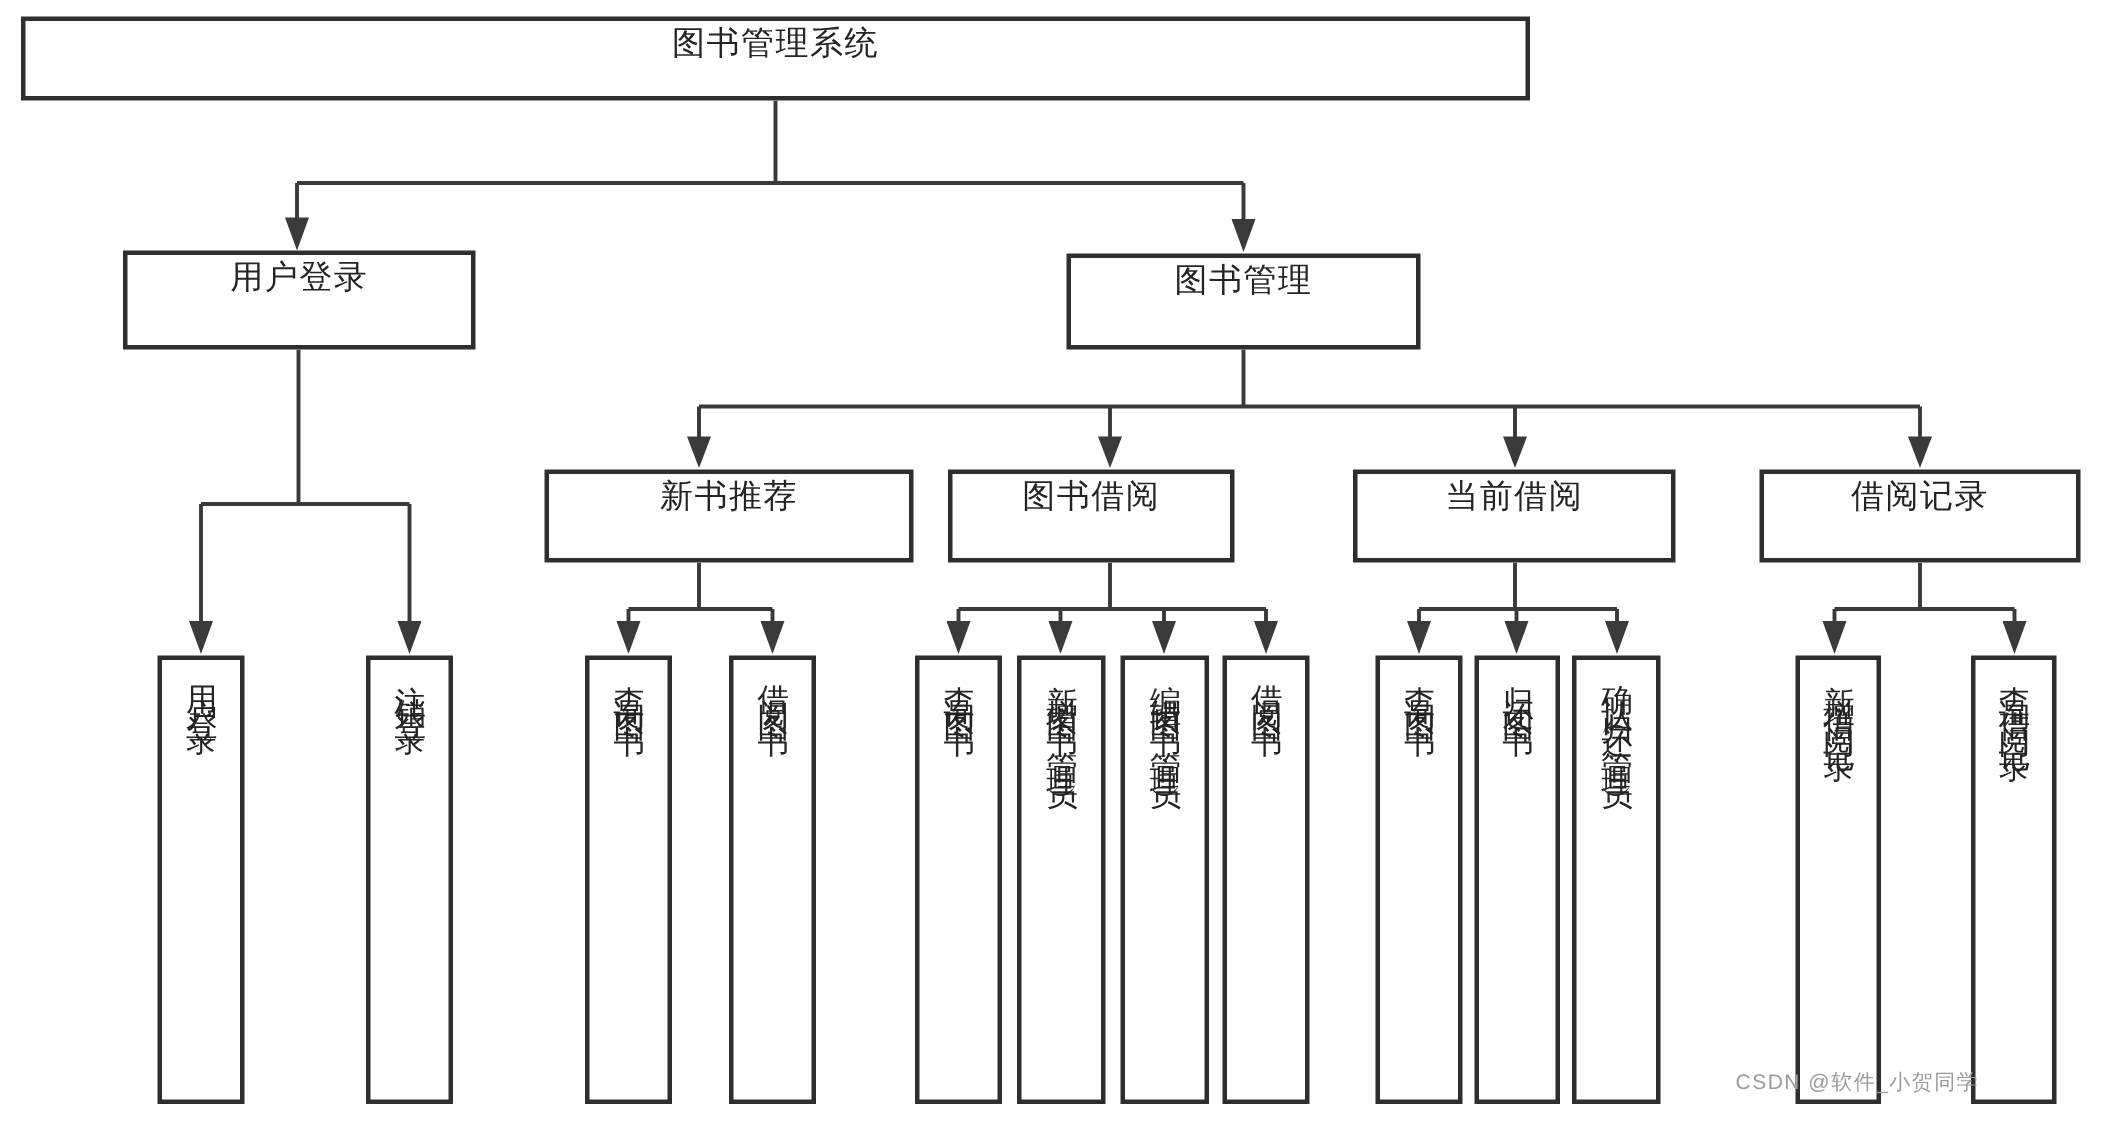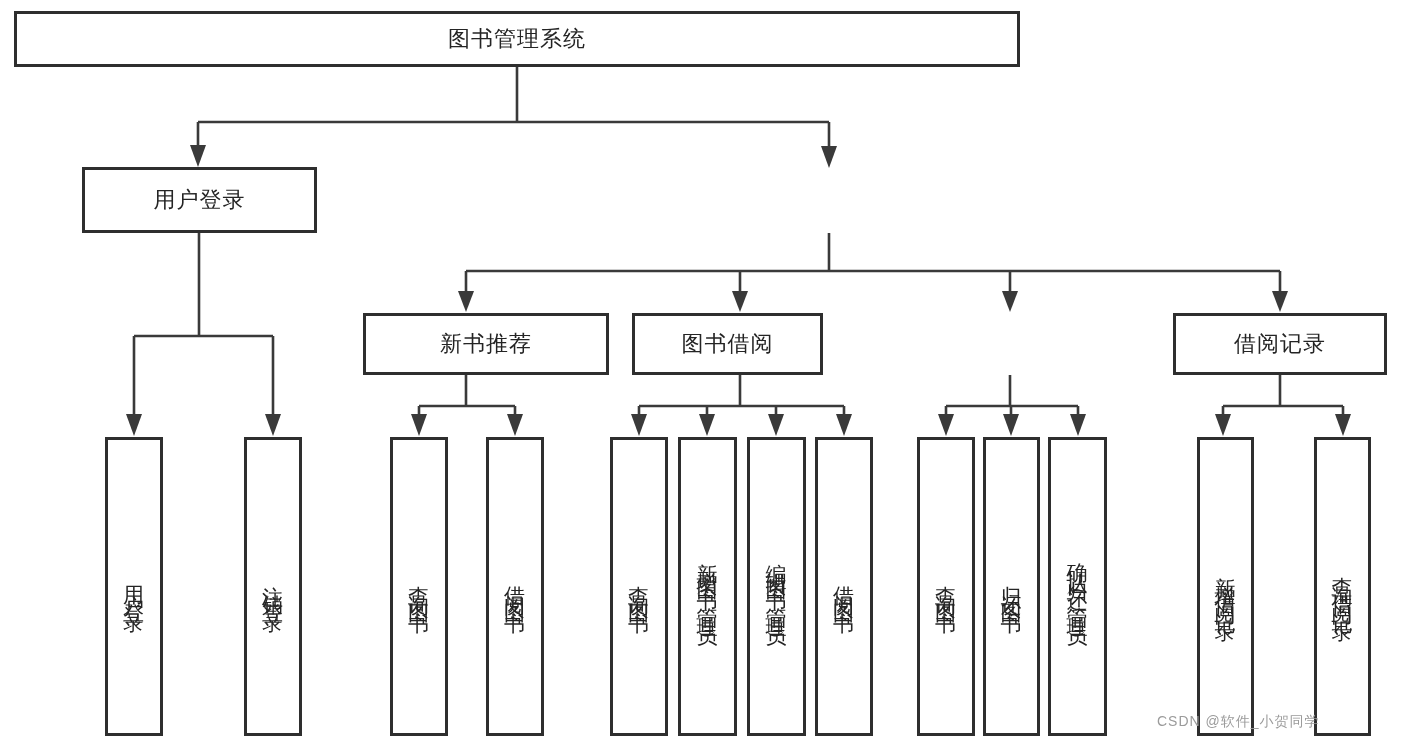--- a/index.html
+++ b/index.html
@@ -21,21 +21,20 @@
     top: 0;
     width: 1405px;
     height: 747px;
   }
   .node {
     position: absolute;
     box-sizing: border-box;
     border: 3px solid #2e2e2e;
     background: #ffffff;
     display: flex;
-    align-items: center;
     justify-content: center;
     color: #242424;
   }
   .node.h-label span {
     font-size: 22px;
     letter-spacing: 1px;
     white-space: nowrap;
   }
   .node.v-label span {
     writing-mode: vertical-rl;
@@ -113,26 +112,32 @@
     </g>
   </svg>
 
   <div class="node h-label" style="left:14px; top:11px; width:1006px; height:56px;">
     <span>图书管理系统</span>
   </div>
 
   <div class="node h-label" style="left:82px; top:167px; width:235px; height:66px;">
     <span>用户登录</span>
   </div>
+  <div class="node h-label" style="left:711px; top:169px; width:236px; height:64px;">
+    <span>图书管理</span>
+  </div>
 
   <div class="node h-label" style="left:363px; top:313px; width:246px; height:62px;">
     <span>新书推荐</span>
   </div>
   <div class="node h-label" style="left:632px; top:313px; width:191px; height:62px;">
     <span>图书借阅</span>
+  </div>
+  <div class="node h-label" style="left:902px; top:313px; width:215px; height:62px;">
+    <span>当前借阅</span>
   </div>
   <div class="node h-label" style="left:1173px; top:313px; width:214px; height:62px;">
     <span>借阅记录</span>
   </div>
 
   <div class="node v-label" style="left:105px; top:437px; width:58px; height:299px;">
     <span>用户登录</span>
   </div>
   <div class="node v-label" style="left:244px; top:437px; width:58px; height:299px;">
     <span>注销登录</span>

